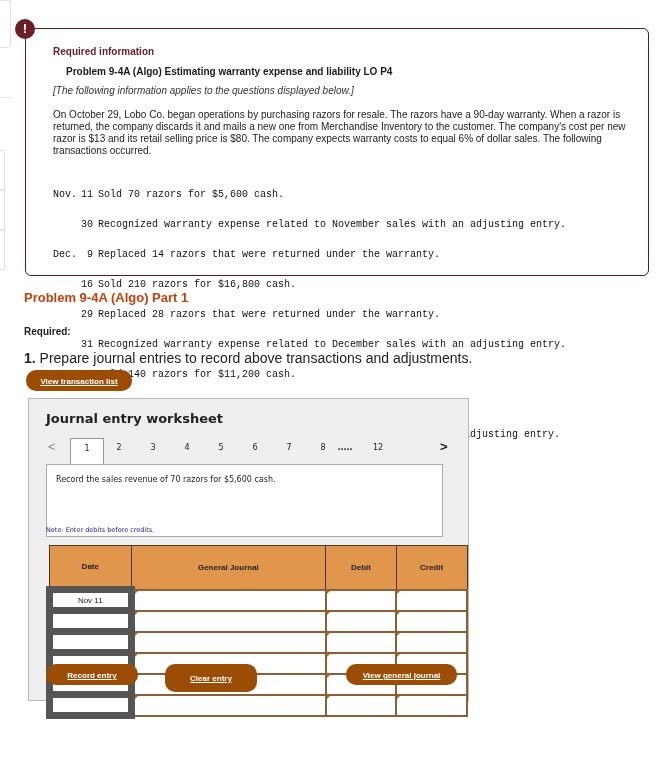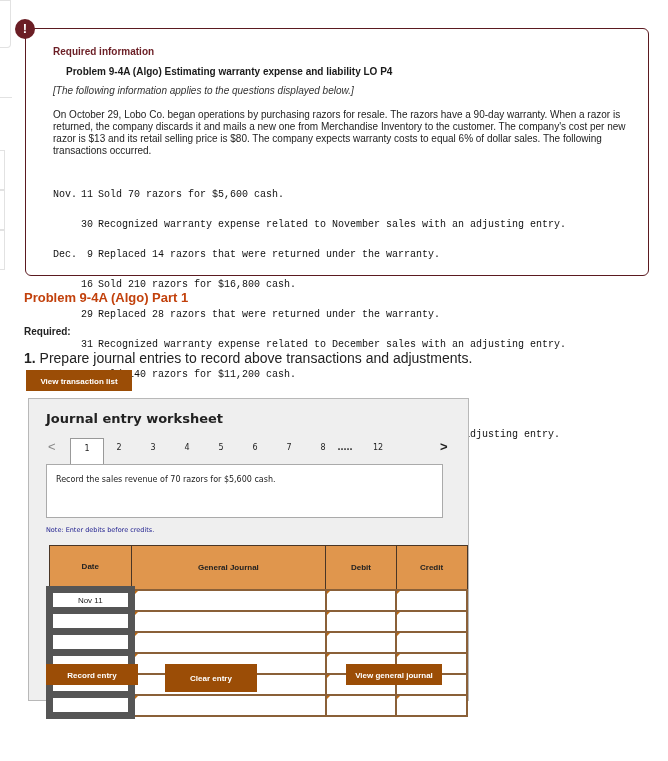--- a/index.html
+++ b/index.html
@@ -23,44 +23,44 @@
   .tx { position:absolute; left:27px; top:141px; font-family:"Liberation Mono", monospace; font-size:10px; line-height:10px; color:#111; white-space:pre; }
   .tx .row { display:flex; }
   .tx .m { width:26px; }
   .tx .d { width:14px; text-align:right; margin-right:5px; }
 
   .part-title { position:absolute; left:24px; top:290px; font-size:13px; font-weight:bold; color:#c2410c; }
   .required { position:absolute; left:24px; top:326px; font-size:10px; font-weight:bold; }
   .required-text { position:absolute; left:24px; top:350px; font-size:14px; }
   .required-text b { font-weight:bold; }
 
-  .btn { position:absolute; background:#9b4d06; color:#fff; font-weight:bold; font-size:8px; text-align:center; border-radius:0; border:none; font-family:"Liberation Sans", sans-serif; cursor:pointer; }
+  .btn { position:absolute; background:#9b4d06; color:#fff; font-weight:bold; font-size:8px; text-align:center; border-radius:10px; border:none; font-family:"Liberation Sans", sans-serif; cursor:pointer;text-decoration:underline; }
   .btn-view { left:26px; top:370px; width:106px; height:21px; line-height:21px; }
 
   
   .ws { position:absolute; left:28px; top:398px; width:441px; height:303px; background:#efefef; border:1px solid #b8b8b8; box-sizing:border-box; }
   .ws-title { position:absolute; left:17px; top:12px; font-family:"DejaVu Sans", sans-serif; font-weight:bold; font-size:13px; color:#222; }
   .nav-prev { position:absolute; left:19px; top:40px; font-size:13px; color:#888; }
   .nav-next { position:absolute; left:411px; top:40px; font-size:13px; color:#222; font-weight:bold; }
   .tab { position:absolute; top:39px; height:26px; font-family:"DejaVu Sans", sans-serif; font-size:8px; color:#222; text-align:center; line-height:20px; }
   .tab.active { background:#fff; border:1px solid #999; border-bottom:none; height:26px; box-sizing:border-box; z-index:2; }
-  .prompt { position:absolute; left:17px; top:65px; width:397px; height:54px; background:#fff; border:1px solid #aaa; box-sizing:border-box; }
+  .prompt { position:absolute; left:17px; top:65px; width:397px; height:73px; background:#fff; border:1px solid #aaa; box-sizing:border-box; }
   .prompt span { position:absolute; left:9px; top:10px; font-family:"DejaVu Sans", sans-serif; font-size:8px; color:#222; }
   .note { position:absolute; left:17px; top:127px; font-family:"DejaVu Sans", sans-serif; font-size:6.5px; color:#1a1a8c; }
 
   table.jt { position:absolute; left:17px; top:146px; border-collapse:collapse; font-size:8px; }
   table.jt th { background:#e0964d; border:1px solid #4a3626; height:16px; font-weight:bold; color:#222; font-size:8px; padding:12px; }
   table.jt td { border:7px solid #22c55e; height:14px; padding:0; background:#fff; }
   table.jt td.date { text-align:center; font-size:8px; color:#222; border-color:#555; }
   table.jt td.inp { border:2px solid #8a6038; background:#fff; position:relative; }
   table.jt td.inp::before { content:""; position:absolute; left:0; top:0; width:0; height:0; border-top:3px solid #c06a10; border-right:3px solid transparent; }
 
   .btn-record { left:17px; top:265px; width:92px; height:21px; line-height:21px; }
   .btn-clear { left:136px; top:265px; width:92px; height:28px; line-height:21px; }
-  .btn-gj { left:317px; top:265px; width:96px; height:21px; line-height:21px; }
+  .btn-gj { left:317px; top:265px; width:111px; height:21px; line-height:21px; }
 </style>
 </head>
 <body>
 
 <div class="stub stub1"></div>
 <div class="stubline"></div>
 <div class="stub stub2"></div>
 <div class="stub stub3"></div>
 <div class="stub stub4"></div>
 

